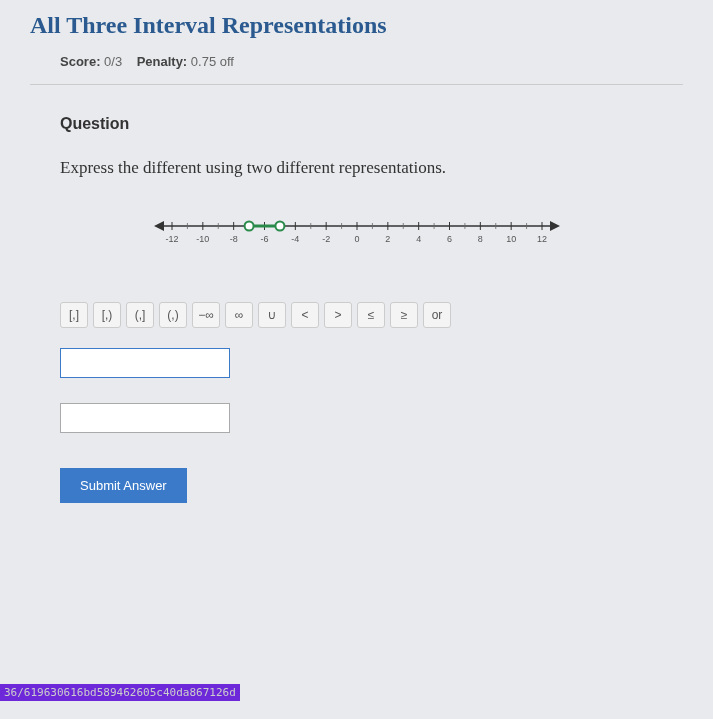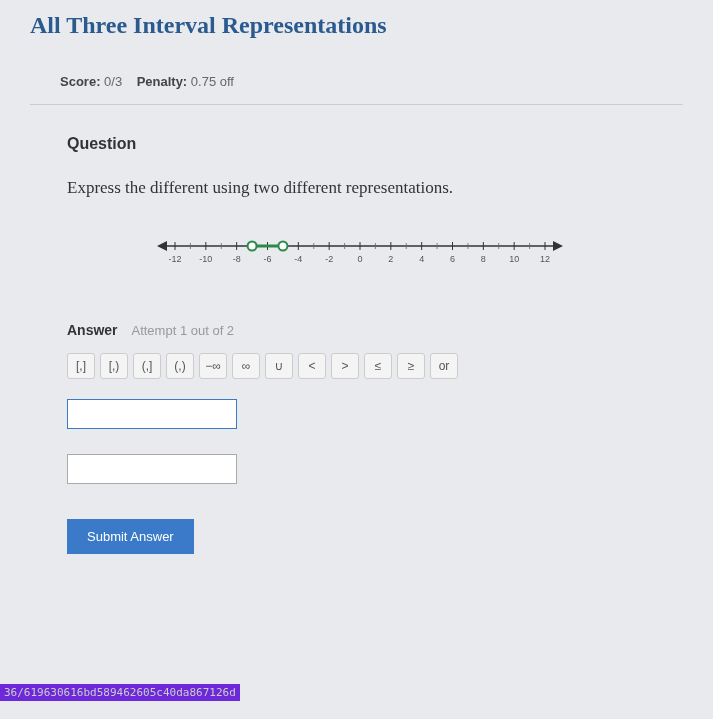--- a/index.html
+++ b/index.html
@@ -15,30 +15,28 @@
       font-size: 24px;
       color: #2a5a8f;
       font-weight: bold;
       padding: 12px 0 15px 30px;
     }
     .score-bar {
       padding: 0 0 10px 60px;
       font-size: 13px;
       color: #666;
       font-family: Arial, sans-serif;
-      margin-top: 20px;
     }
     .score-bar b { color: #444; }
     .divider {
       border-top: 1px solid #ccc;
       margin: 5px 30px 0 30px;
     }
     .content {
       padding: 30px 60px 0 60px;
-      margin-left: 7px;
     }
     .question-header {
       font-family: Arial, sans-serif;
       font-size: 16px;
       font-weight: bold;
       color: #333;
       margin-bottom: 25px;
     }
     .question-text {
       font-size: 17px;
@@ -185,24 +183,20 @@
         <line x1="287.08333333333337" y1="15" x2="287.08333333333337" y2="21" stroke="#666" stroke-width="0.8"></line>
         <line x1="317.91666666666663" y1="15" x2="317.91666666666663" y2="21" stroke="#666" stroke-width="0.8"></line>
         <line x1="348.75" y1="15" x2="348.75" y2="21" stroke="#666" stroke-width="0.8"></line>
         <line x1="379.58333333333337" y1="15" x2="379.58333333333337" y2="21" stroke="#666" stroke-width="0.8"></line>
         <line x1="102.08333333333334" y1="18" x2="132.91666666666669" y2="18" stroke="#2a8a4a" stroke-width="3"></line>
         <circle cx="102.08333333333334" cy="18" r="4.5" fill="#fff" stroke="#2a8a4a" stroke-width="2"></circle>
         <circle cx="132.91666666666669" cy="18" r="4.5" fill="#fff" stroke="#2a8a4a" stroke-width="2"></circle>
       </svg>
   </div>
 
-  <div class="answer-row">
-    <b>Answer</b>
-    <span class="attempt">Attempt 1 out of 2</span>
-  </div>
 
   <div class="button-row" id="button-row">
       <button class="sym-btn">[,]</button>
       <button class="sym-btn">[,)</button>
       <button class="sym-btn">(,]</button>
       <button class="sym-btn">(,)</button>
       <button class="sym-btn">−∞</button>
       <button class="sym-btn">∞</button>
       <button class="sym-btn">∪</button>
       <button class="sym-btn">&lt;</button>

